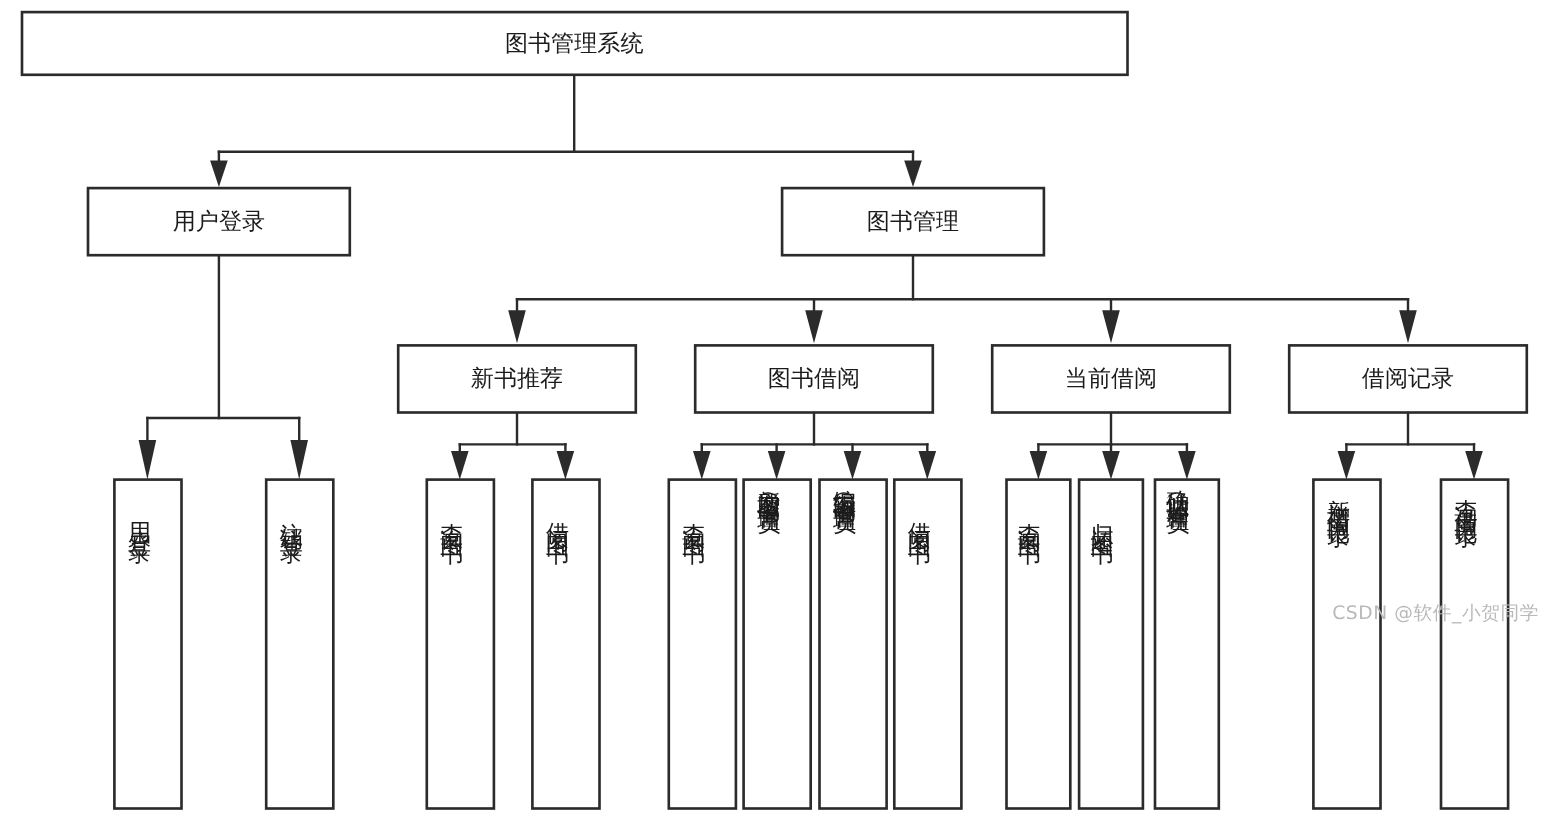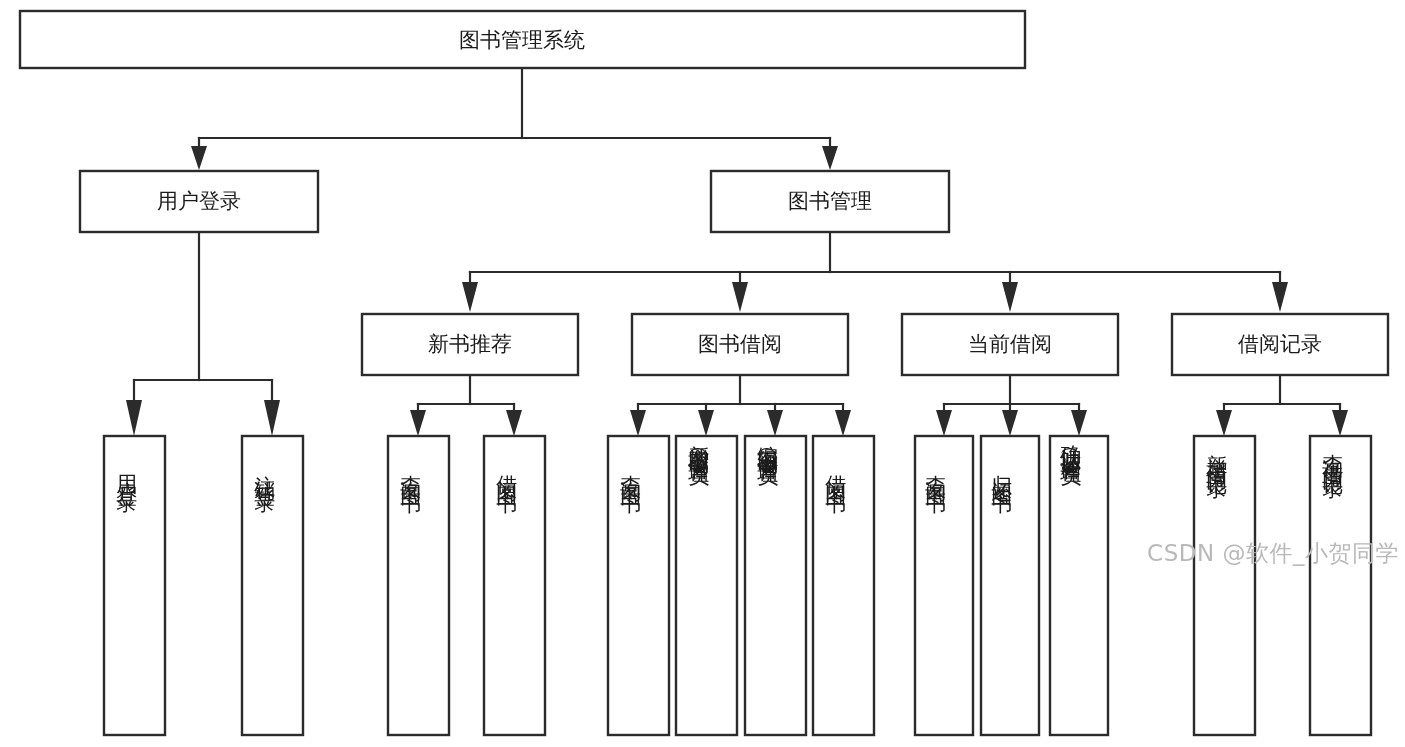--- a/index.html
+++ b/index.html
@@ -51,21 +51,21 @@
   }
   .node-label.vertical-label {
     font-size: 21px;
     text-anchor: middle;
   }
   .watermark {
     position: absolute;
     right: 6px;
     bottom: 4px;
     font-family: "DejaVu Sans", "Liberation Sans", sans-serif;
-    font-size: 23px;
+    font-size: 17px;
     color: #b9b9b9;
     white-space: nowrap;
     letter-spacing: 0.5px;
     user-select: none;
     margin-left: 24px;
   }
 </style>
 </head>
 <body>
 

